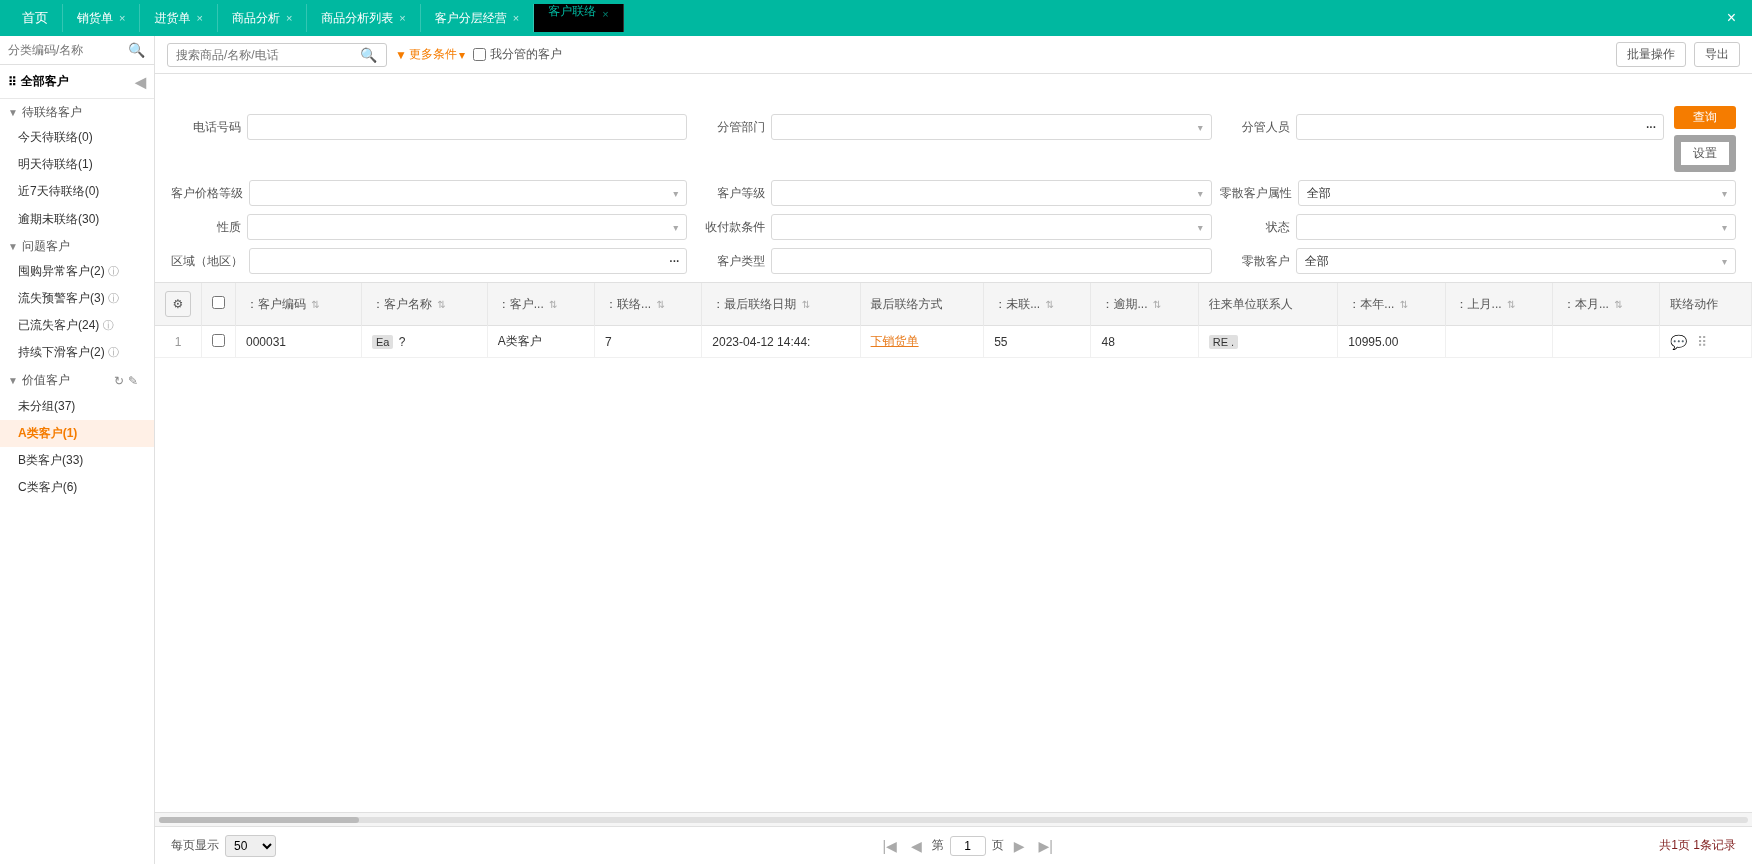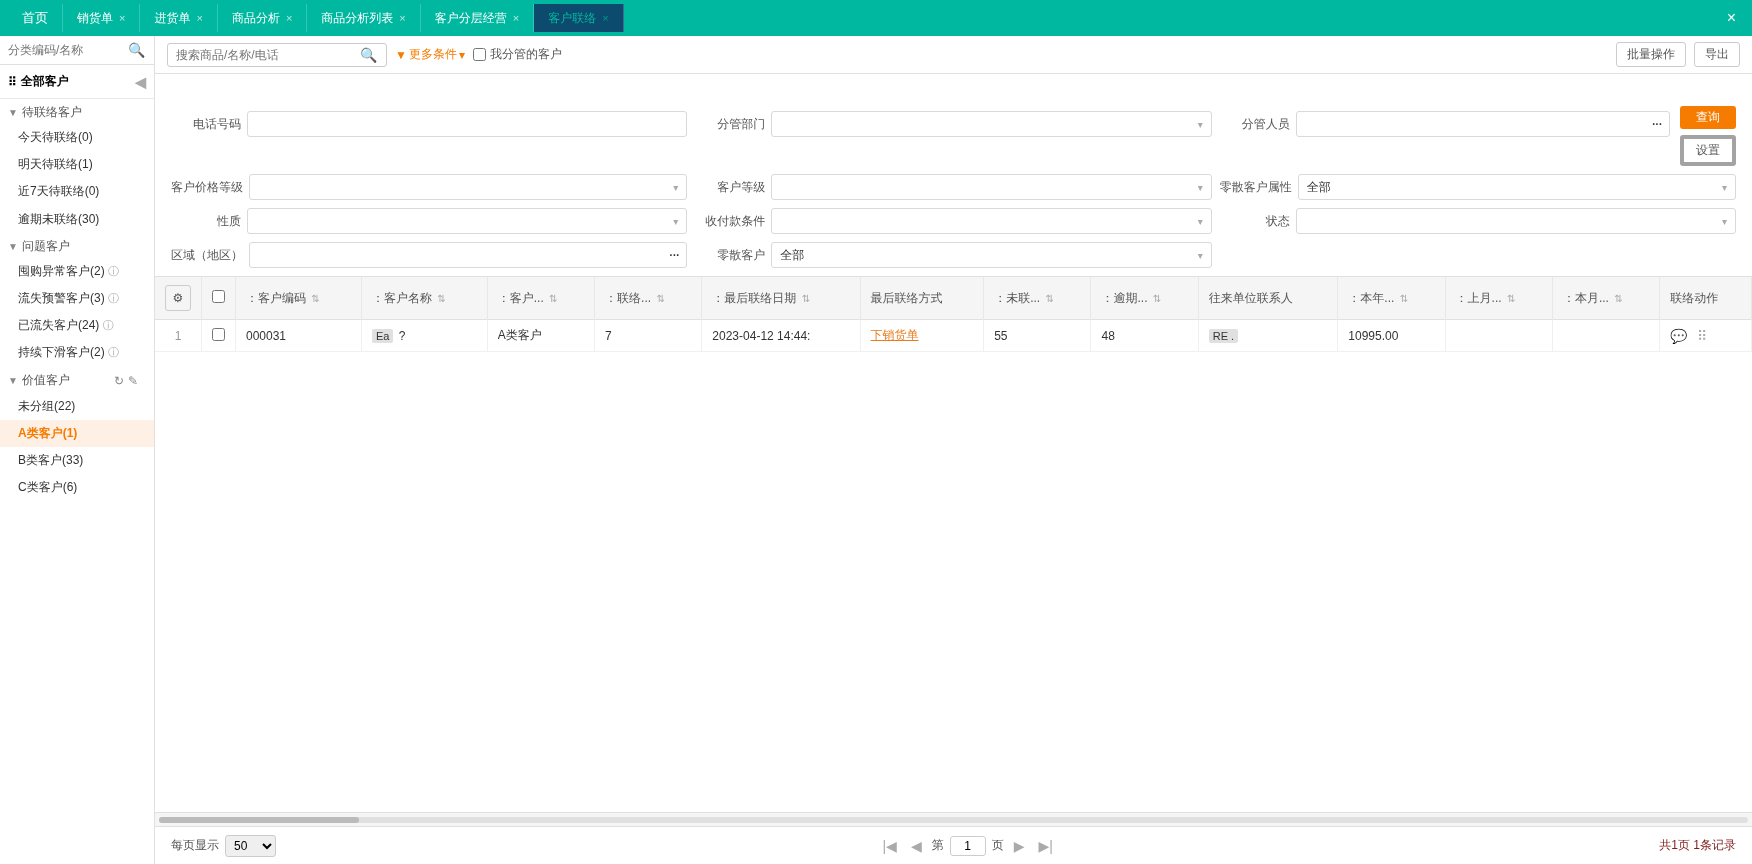--- a/index.html
+++ b/index.html
@@ -9,21 +9,21 @@
     .top-nav {
       display: flex; align-items: center; background: #00b8a0; height: 36px;
       padding: 0 8px; gap: 0;
     }
     .nav-tab {
       display: flex; align-items: center; height: 28px; padding: 12px 14px;
       color: #fff; cursor: pointer; white-space: nowrap; font-size: 13px;
       border-right: 1px solid rgba(255,255,255,0.2);
     }
     .nav-tab.home { font-size: 13px; }
-    .nav-tab.active { background: #0c4a6e; color: #00b8a0; }
+    .nav-tab.active { background: #000000; color: #00b8a0; align-items: flex-end; }
     .nav-tab .close-icon { margin-left: 6px; font-size: 11px; opacity: 0.7; }
     .nav-close-all {
       margin-left: auto; color: #fff; cursor: pointer; font-size: 16px; padding: 0 8px;
     }
 
     
     .main-layout { display: flex; height: calc(864px - 36px); }
 
     
     .sidebar {
@@ -125,21 +125,21 @@
     
     .table-scroll-bar {
       background: #f5f5f5; height: 14px; border-top: 1px solid #e0e0e0;
       display: flex; align-items: center; padding: 0 4px;
     }
     .scrollbar-track { background: #e0e0e0; border-radius: 4px; height: 6px; flex: 1; position: relative; }
     .scrollbar-thumb { background: #bbb; border-radius: 4px; height: 6px; width: 200px; position: absolute; left: 0; }
 
     
     .btn-orange { background: #f57c00; color: #fff; border: none; border-radius: 3px; padding: 4px 16px; cursor: pointer; font-size: 12px; }
-    .btn-setting { background: #fff; color: #555; border: 4px solid #a3a3a3; border-radius: 3px; padding: 3px 12px; cursor: pointer; font-size: 12px; width: 100%; margin-top: 4px; }
+    .btn-setting { background: #fff; color: #555; border: 7px solid #a3a3a3; border-radius: 3px; padding: 3px 12px; cursor: pointer; font-size: 12px; width: 100%; margin-top: 4px; }
 
     .gear-icon { display: inline-flex; align-items: center; justify-content: center; width: 26px; height: 26px; border: 1px solid #ccc; border-radius: 3px; cursor: pointer; color: #555; }
 
     .checkbox-col { width: 30px; text-align: center; }
     .num-col { width: 36px; text-align: center; color: #999; }
     .dots-icon { font-size: 16px; letter-spacing: -2px; }
   </style>
 </head>
 <body>
 
@@ -206,21 +206,21 @@
     <div class="sidebar-item">持续下滑客户(2) <span style="color:#aaa;font-size:11px;">ⓘ</span></div>
 
     <div class="sidebar-section-title">
       <span class="arrow">▼</span>
       <span>价值客户</span>
       <div class="sidebar-section-actions" style="margin-left:auto;">
         <span>↻</span>
         <span>✎</span>
       </div>
     </div>
-    <div class="sidebar-item">未分组(22)</div>
+    <div class="sidebar-item">未分组(37)</div>
     <div class="sidebar-item active">A类客户(1)</div>
     <div class="sidebar-item">B类客户(33)</div>
     <div class="sidebar-item">C类客户(6)</div>
   </div>
 
   <div class="content">
 
     <div class="filter-bar">
       <div class="filter-search">
         <input type="text" placeholder="搜索商品/名称/电话" style="">
@@ -309,20 +309,24 @@
           <span class="arrow">▾</span>
         </div>
       </div>
 
       <div class="filter-row">
         <span class="filter-label">区域（地区）</span>
         <div class="filter-input" style="flex:1;">
           <span></span>
           <span class="dots-icon">···</span>
         </div>
+      </div>
+      <div class="filter-row">
+        <span class="filter-label">客户类型</span>
+        <div class="filter-input" style="flex:1;"></div>
       </div>
       <div class="filter-row">
         <span class="filter-label">零散客户</span>
         <div class="filter-input" style="flex:1;">
           <span>全部</span>
           <span class="arrow">▾</span>
         </div>
       </div>
     </div>
 

